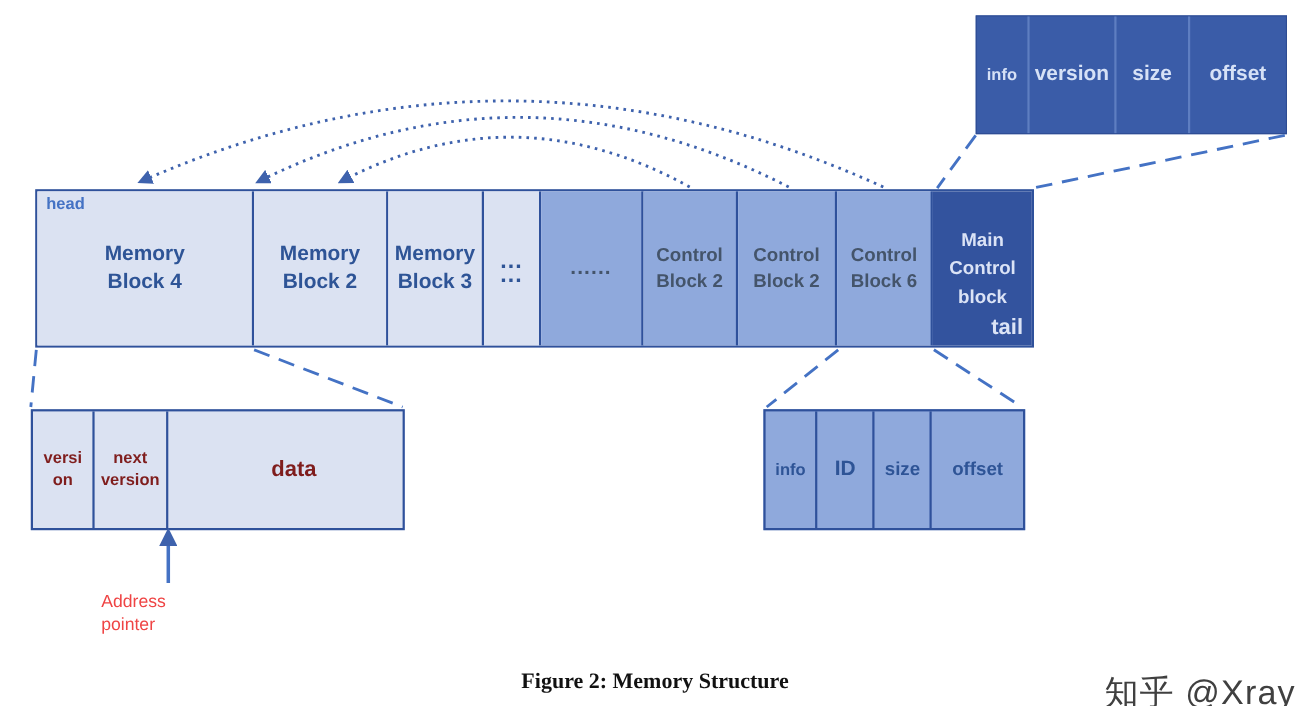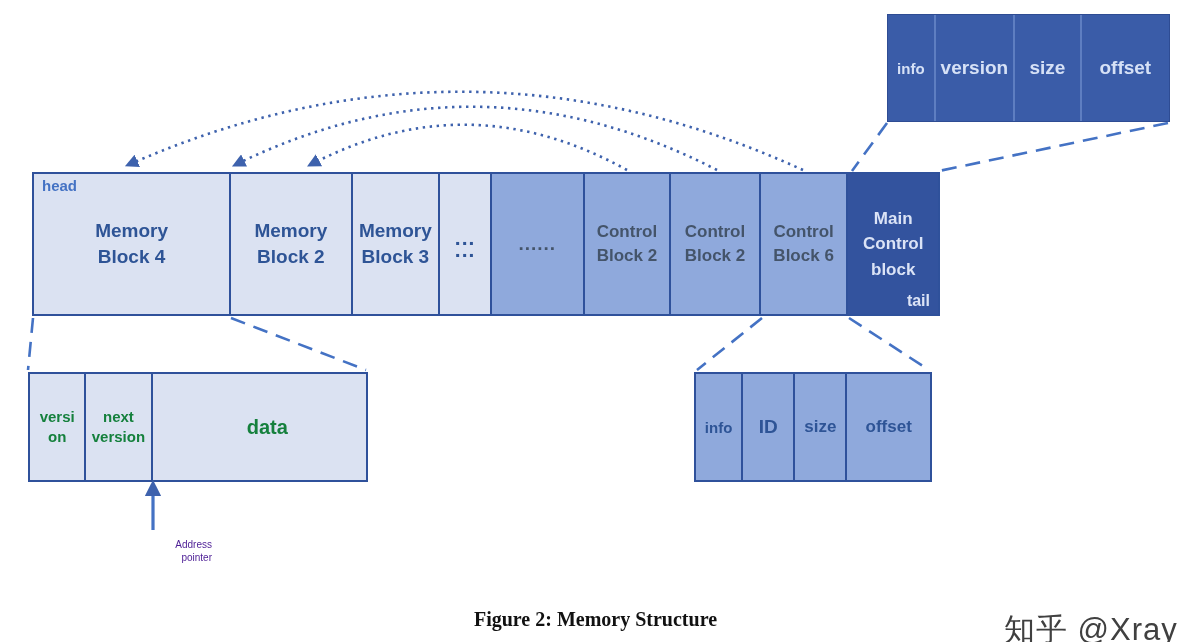--- a/index.html
+++ b/index.html
@@ -20,21 +20,21 @@
   .fill-light{background:#dbe2f2;}
   .fill-med{background:#8fa9dc;}
   .fill-dark{background:#33539e;}
   .mem-label{display:inline-block;max-width:100px;font-weight:bold;font-size:19px;
     color:#2e5496;line-height:1.35;}
   .ctl-label{display:inline-block;max-width:80px;font-weight:bold;font-size:17px;
     color:#44546a;line-height:1.4;}
   .main-ctl-label{display:inline-block;max-width:72px;font-weight:bold;font-size:17px;
     color:#dbe3f6;line-height:1.5;}
   .head-tag{position:absolute;left:8px;top:3px;font-weight:bold;font-size:15px;color:#4472c4;}
-  .tail-tag{position:absolute;right:8px;bottom:4px;font-weight:bold;font-size:16px;color:#dbe3f6;}
+  .tail-tag{position:absolute;right:8px;bottom:4px;font-weight:bold;font-size:20px;color:#dbe3f6;}
   .dots-stack{font-weight:bold;font-size:21px;color:#2e5496;line-height:0.55;letter-spacing:1px;}
   .ellipsis-cell{font-weight:bold;font-size:19px;color:#44546a;letter-spacing:1px;}
 
   
   .tr-block{
     position:absolute;left:887px;top:14px;width:283px;height:108px;
     display:flex;box-sizing:border-box;background:#3a5ca8;border:1px solid #2e4c93;
   }
   .tr-cell{box-sizing:border-box;border-right:2px solid #5e7ec1;
     display:flex;align-items:center;justify-content:center;
@@ -42,42 +42,42 @@
   .tr-cell:last-child{border-right:none;}
   .tr-cell.small{font-size:15px;}
 
   
   .bl-block{
     position:absolute;left:28px;top:372px;width:340px;height:110px;
     display:flex;box-sizing:border-box;background:#dbe2f2;border:2.5px solid #2f519b;
   }
   .bl-cell{box-sizing:border-box;border-right:2px solid #2f519b;
     display:flex;align-items:center;justify-content:center;text-align:center;
-    font-weight:bold;font-size:15px;color:#15803d;line-height:1.35;}
+    font-weight:bold;font-size:15px;color:#7f1d1d;line-height:1.35;}
   .bl-cell:last-child{border-right:none;padding-left:16px;}
   .bl-cell .wrap-narrow{display:inline-block;max-width:44px;}
   .bl-cell .wrap-mid{display:inline-block;max-width:62px;}
   .bl-cell.data-cell{font-size:20px;}
 
   
   .br-block{
     position:absolute;left:694px;top:372px;width:238px;height:110px;
     display:flex;box-sizing:border-box;background:#8fa9dc;border:2.5px solid #2f519b;
   }
   .br-cell{box-sizing:border-box;border-right:2px solid #2f519b;
     display:flex;align-items:center;justify-content:center;text-align:center;
     font-weight:bold;font-size:17px;color:#2e5496;}
   .br-cell:last-child{border-right:none;}
   .br-cell.small{font-size:15px;}
   .br-cell.id-cell{font-size:19px;}
 
   
   .addr-label{
-    position:absolute;left:92px;top:538px;width:120px;text-align:right;
-    font-size:10px;color:#4c1d95;line-height:1.3;
+    position:absolute;left:92px;top:538px;width:120px;text-align:left;
+    font-size:16px;color:#ef4444;line-height:1.3;
   }
   .addr-label span{display:inline-block;max-width:62px;}
   .caption{
     position:absolute;left:0;top:608px;width:1191px;text-align:center;
     font-family:"Liberation Serif", serif;font-weight:bold;font-size:20px;color:#111111;
   }
   .watermark{
     position:absolute;left:1004px;top:562px;font-size:31px;color:#404040;
     letter-spacing:1px;white-space:nowrap;margin-top:47px;
   }

